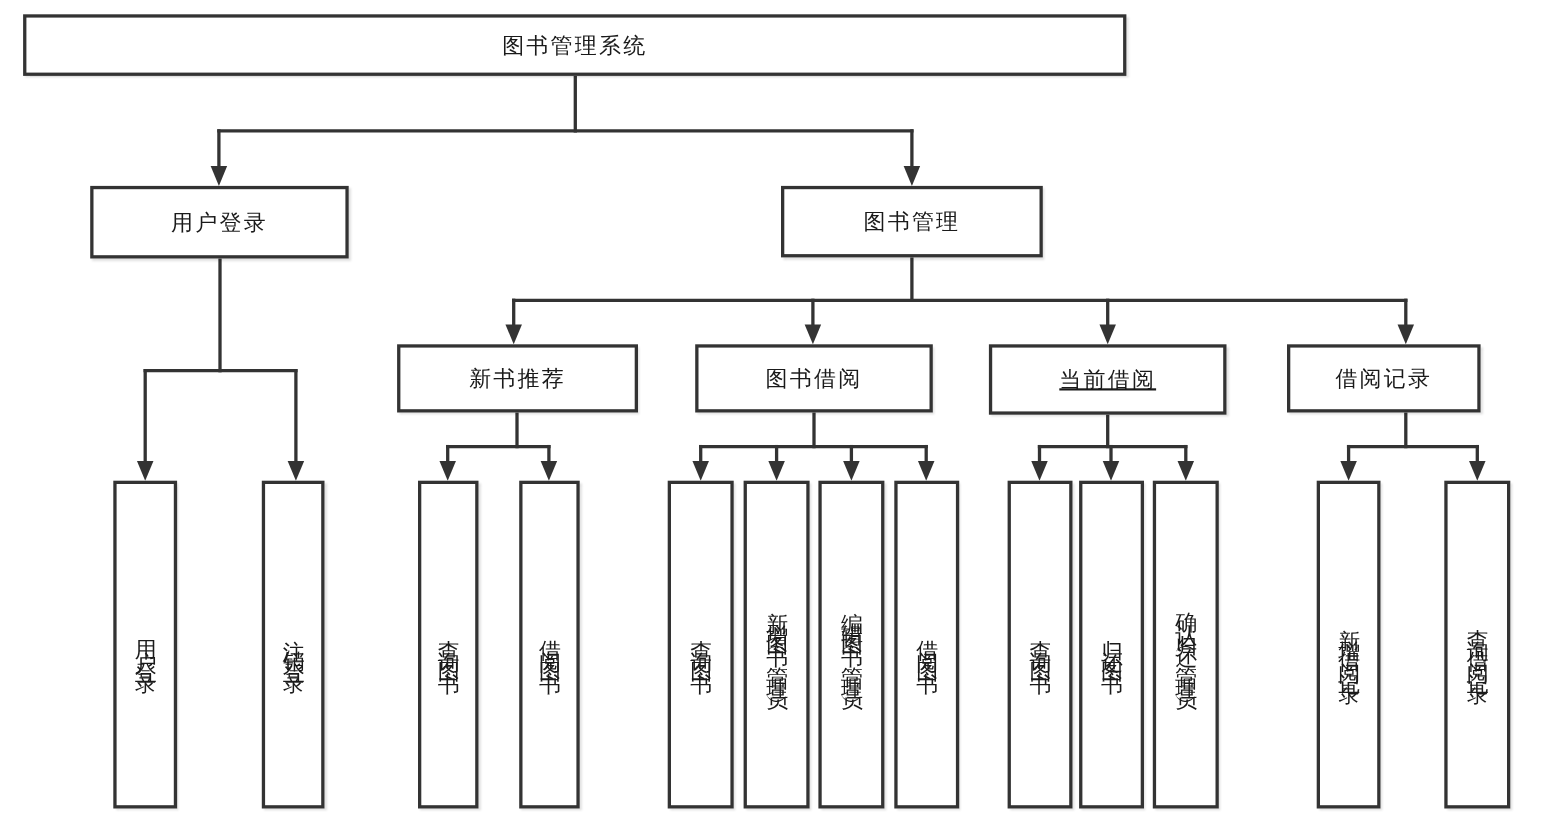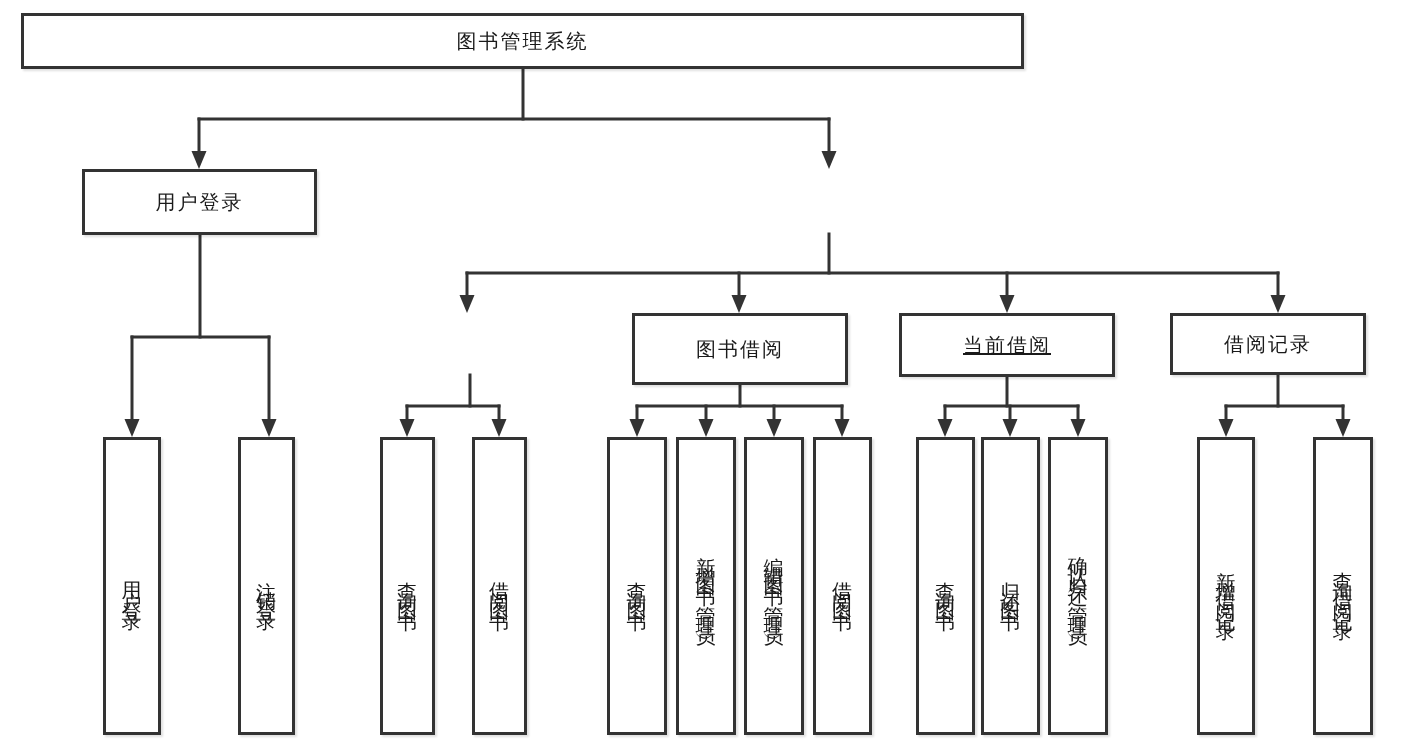--- a/index.html
+++ b/index.html
@@ -139,28 +139,34 @@
     </g>
   </svg>
 
   <div class="box" style="left:21px; top:13px; width:1003px; height:56px;">
     <span class="h-label">图书管理系统</span>
   </div>
 
   <div class="box" style="left:82px; top:169px; width:235px; height:66px;">
     <span class="h-label">用户登录</span>
   </div>
-
-  <div class="box" style="left:632px; top:313px; width:216px; height:72px;">
+  <div class="box" style="left:710px; top:169px; width:238px; height:65px;">
+    <span class="h-label">图书管理</span>
+  </div>
+
+  <div class="box" style="left:361px; top:313px; width:219px; height:62px;">
+    <span class="h-label">新书推荐</span>
+  </div>
+  <div class="box" style="left:632px; top:313px; width:216px; height:62px;">
     <span class="h-label">图书借阅</span>
   </div>
   <div class="box" style="left:899px; top:313px; width:216px; height:64px;text-decoration:underline;">
     <span class="h-label">当前借阅</span>
   </div>
-  <div class="box" style="left:1170px; top:313px; width:196px; height:62px;">
+  <div class="box" style="left:1170px; top:313px; width:176px; height:62px;">
     <span class="h-label">借阅记录</span>
   </div>
 
   <div class="box" style="left:103px; top:437px; width:58px; height:298px;">
     <span class="v-label">用户登录</span>
   </div>
   <div class="box" style="left:238px; top:437px; width:57px; height:298px;">
     <span class="v-label">注销登录</span>
   </div>
 

